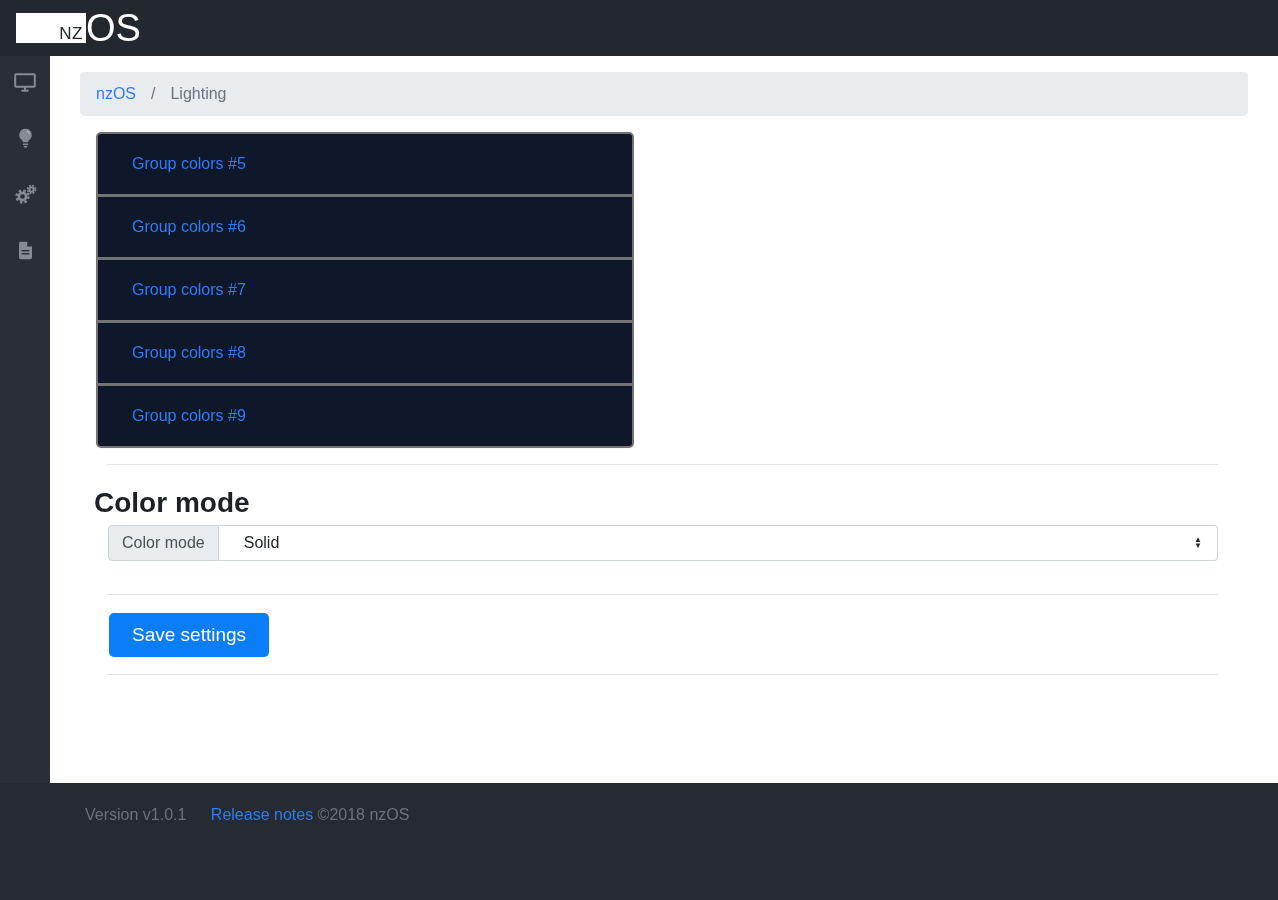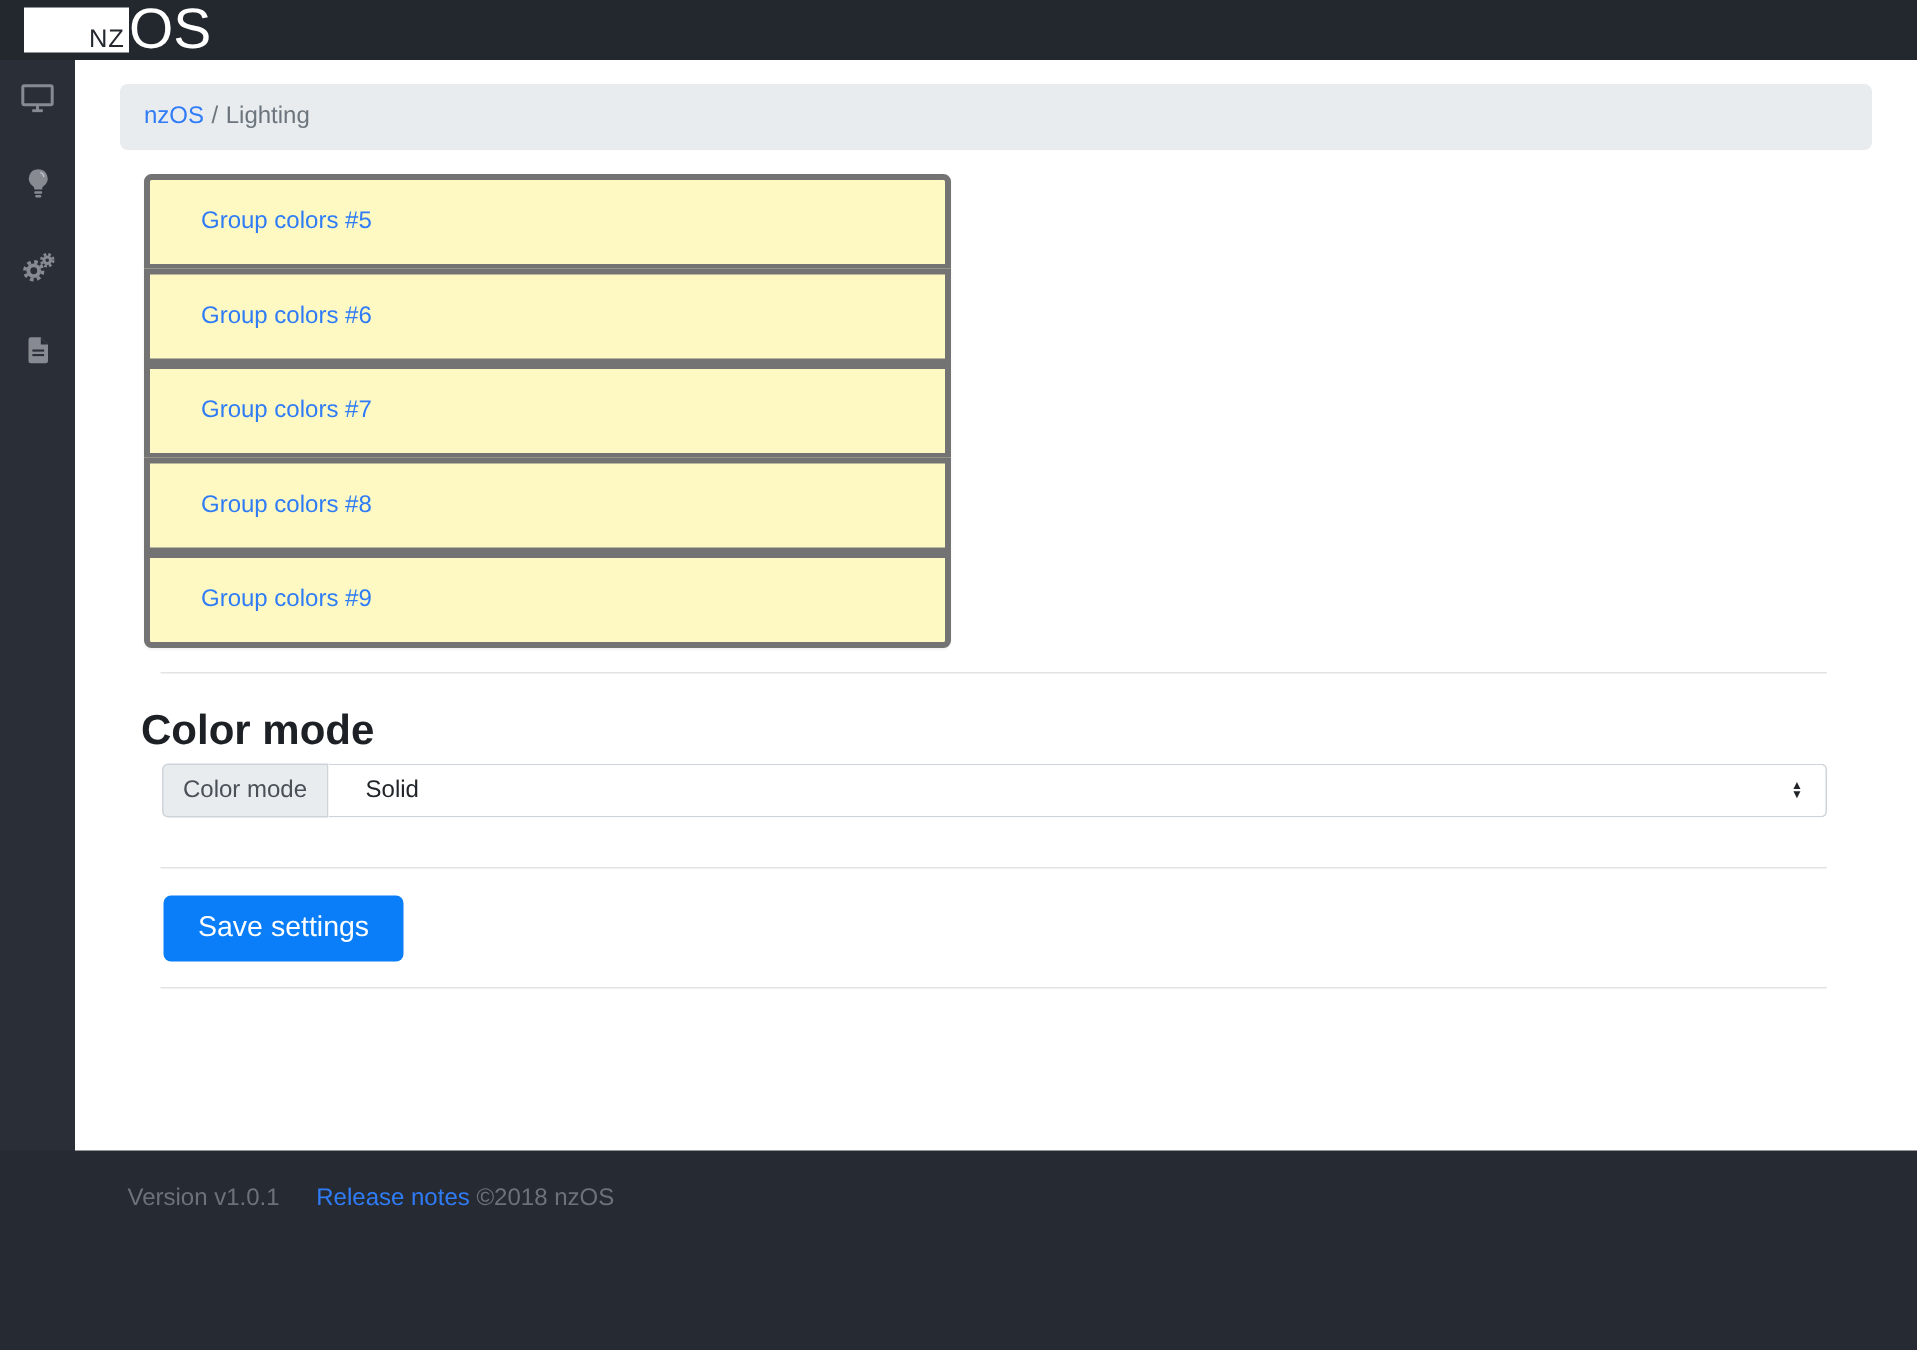--- a/index.html
+++ b/index.html
@@ -5,21 +5,21 @@
   * { box-sizing: border-box; margin: 0; padding: 0; }
   html,body { width: 1278px; }
   body {
     height: 900px;
     font-family: "Liberation Sans", sans-serif;
     background: #262a33;
     overflow: hidden;
   }
   
   .navbar {
-    height: 40px;
+    height: 56px;
     background: #23272e;
     display: flex;
     align-items: center;
     padding-left: 16px;
   }
   .brand { display: flex; align-items: flex-end; text-decoration: none; cursor: pointer; }
   .brand-box {
     width: 70px; height: 30px; background: #ffffff;
     display: flex; align-items: flex-end; justify-content: flex-end;
     padding: 0 3px 1px 0;
@@ -35,37 +35,37 @@
   .side-item {
     width: 50px; height: 56px;
     display: flex; align-items: center; justify-content: center;
     cursor: pointer;
   }
   .main { flex: 1; background: #ffffff; padding: 16px 30px 0; }
   
   .breadcrumb {
     background: #e9ecef; border-radius: 5px;
     padding: 13px 16px; margin-bottom: 16px;
-    font-size: 16px; display: flex; gap: 5px; align-items: center;
+    font-size: 16px; display: flex; gap: 15px; align-items: center;
   }
   .crumb-link { color: #2f7cf6; text-decoration: none; cursor: pointer; }
   .crumb-sep, .crumb-active { color: #6c757d; }
   
   .row { display: flex; }
   .col { width: 50%; }
   .col-left  { padding: 0 15px 0 30px; }
   .col-right { padding: 0 30px 0 16px; }
   .section-title {
     font-size: 28px; font-weight: 600; color: #1d2125;
     line-height: 34px; margin: 0 0 9px;
   }
   .accordion { }
   .card-header {
-    height: 64px; background: #fef9c3;
-    border: 4px solid #737373; margin-top: -1px;
+    height: 64px; background: #0f172a;
+    border: 2px solid #737373; margin-top: -1px;
     display: flex; align-items: center; padding: 16px 34px;
     box-shadow: 0 1px 2px rgba(0,0,0,.05);
   }
   .card-header.first { border-radius: 5px 5px 0 0; margin-top: 0; }
   .card-header.last  { border-radius: 0 0 5px 5px; }
   .group-link { color: #2f7cf6; font-size: 16px; text-decoration: none; cursor: pointer; }
   
   hr { border: 0; border-top: 1px solid #e3e3e3; }
   .hr-1 { margin: 16px 30px 21px 27px; }
   .hr-2 { margin: 0 30px 18px 27px; }

